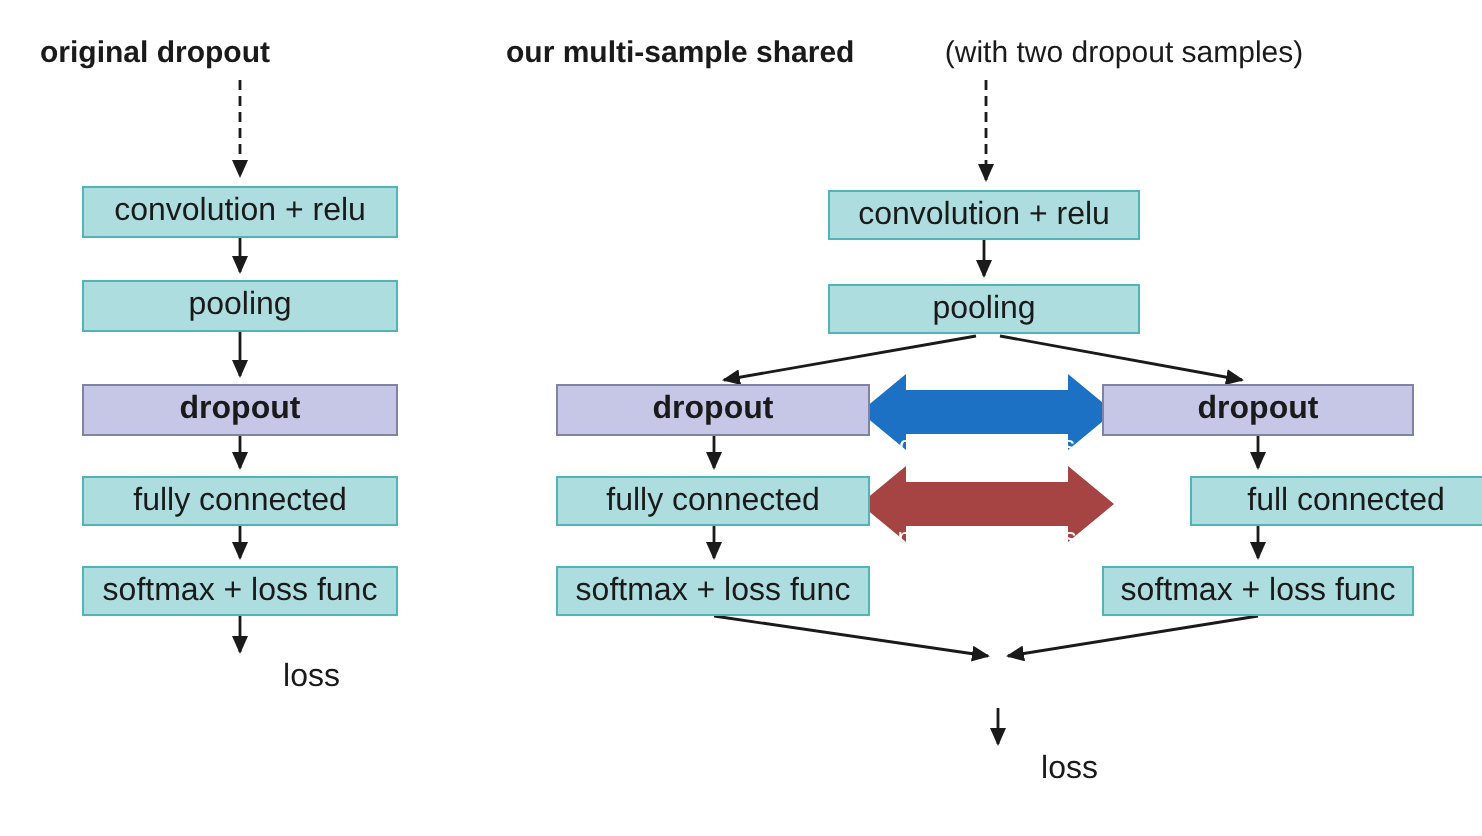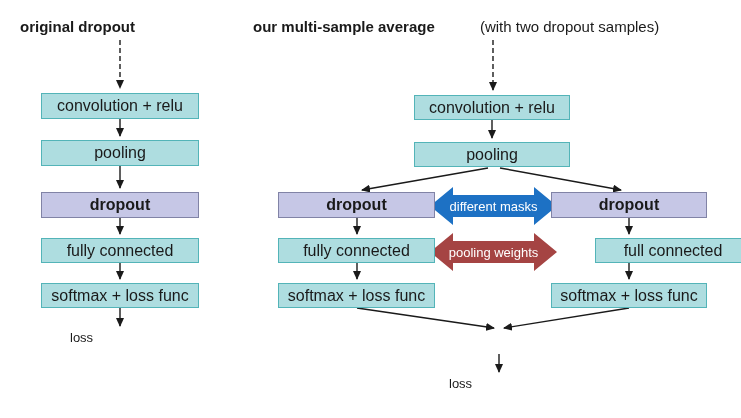--- a/index.html
+++ b/index.html
@@ -41,40 +41,41 @@
     background:var(--teal-fill);
     border:1.5px solid var(--teal-border);
   }
   .lav{
     background:var(--lav-fill);
     border:1.5px solid var(--lav-border);
     font-weight:bold;
   }
   .loss-label{
     position:absolute;
-    font-size:13px;
-    text-align:left;
+    font-size:16px;
+    text-align:right;
     white-space:nowrap;
   }
   svg.links{
     position:absolute;
     left:0;top:0;width:741px;height:418px;
     pointer-events:none;
   }
   svg .conn{stroke:var(--ink);stroke-width:1.4;fill:none;}
   svg .dashed{stroke-dasharray:5 3;}
   svg .dblue{fill:var(--arrow-blue);stroke:none;}
   svg .dred{fill:var(--arrow-red);stroke:none;}
   .badge-label{
     position:absolute;
     color:#ffffff;
     font-size:13px;
     text-align:center;
     white-space:nowrap;
     line-height:15px;
+    margin-top:16px;
   }
 </style>
 </head>
 <body>
 
 <div id="canvas">
 
   <svg class="links" viewBox="0 0 741 418">
     <defs>
       <marker id="ah" markerWidth="9" markerHeight="8" refX="8" refY="4" orient="auto" markerUnits="userSpaceOnUse">
@@ -113,21 +114,21 @@
 
   <div class="node teal" style="left:41px;top:93px;width:158px;height:26px;">convolution + relu</div>
   <div class="node teal" style="left:41px;top:140px;width:158px;height:26px;">pooling</div>
   <div class="node lav" style="left:41px;top:192px;width:158px;height:26px;">dropout</div>
   <div class="node teal" style="left:41px;top:238px;width:158px;height:25px;">fully connected</div>
   <div class="node teal" style="left:41px;top:283px;width:158px;height:25px;">softmax + loss func</div>
 
   <div class="loss-label" style="left:70px;top:330px;width:100px;">loss</div>
 
   <div class="title" style="left:253px;top:18px;width:484px;">
-    <span>our multi-sample average</span>
+    <span>our multi-sample shared</span>
     <span class="normal">(with two dropout samples)</span>
   </div>
 
   <div class="node teal" style="left:414px;top:95px;width:156px;height:25px;">convolution + relu</div>
   <div class="node teal" style="left:414px;top:142px;width:156px;height:25px;">pooling</div>
 
   <div class="node lav" style="left:278px;top:192px;width:157px;height:26px;">dropout</div>
   <div class="node lav" style="left:551px;top:192px;width:156px;height:26px;">dropout</div>
 
   <div class="node teal" style="left:278px;top:238px;width:157px;height:25px;">fully connected</div>

